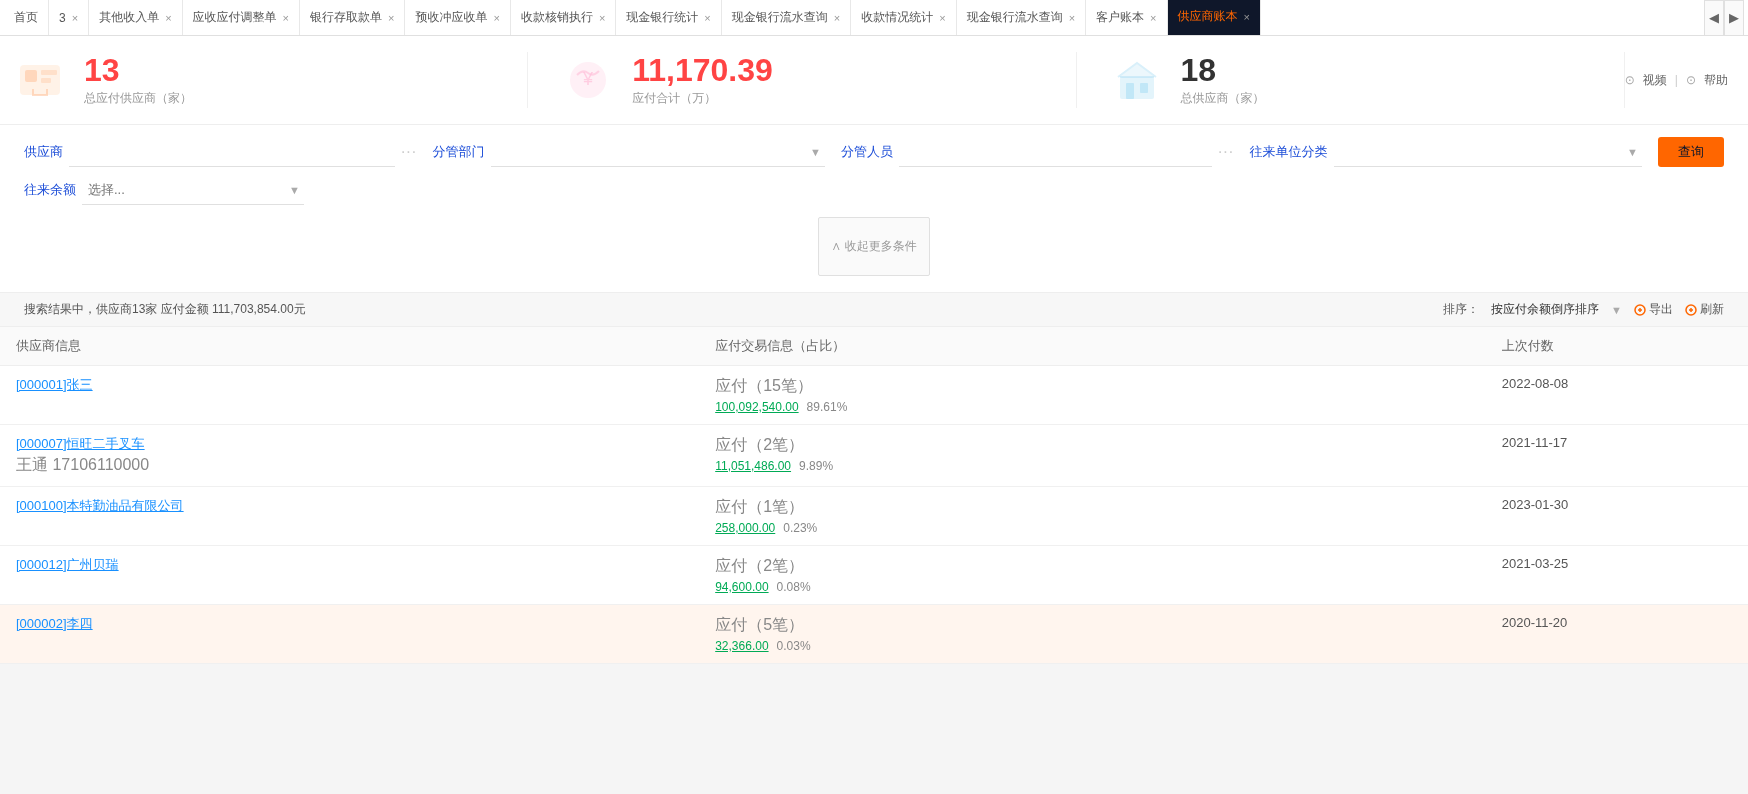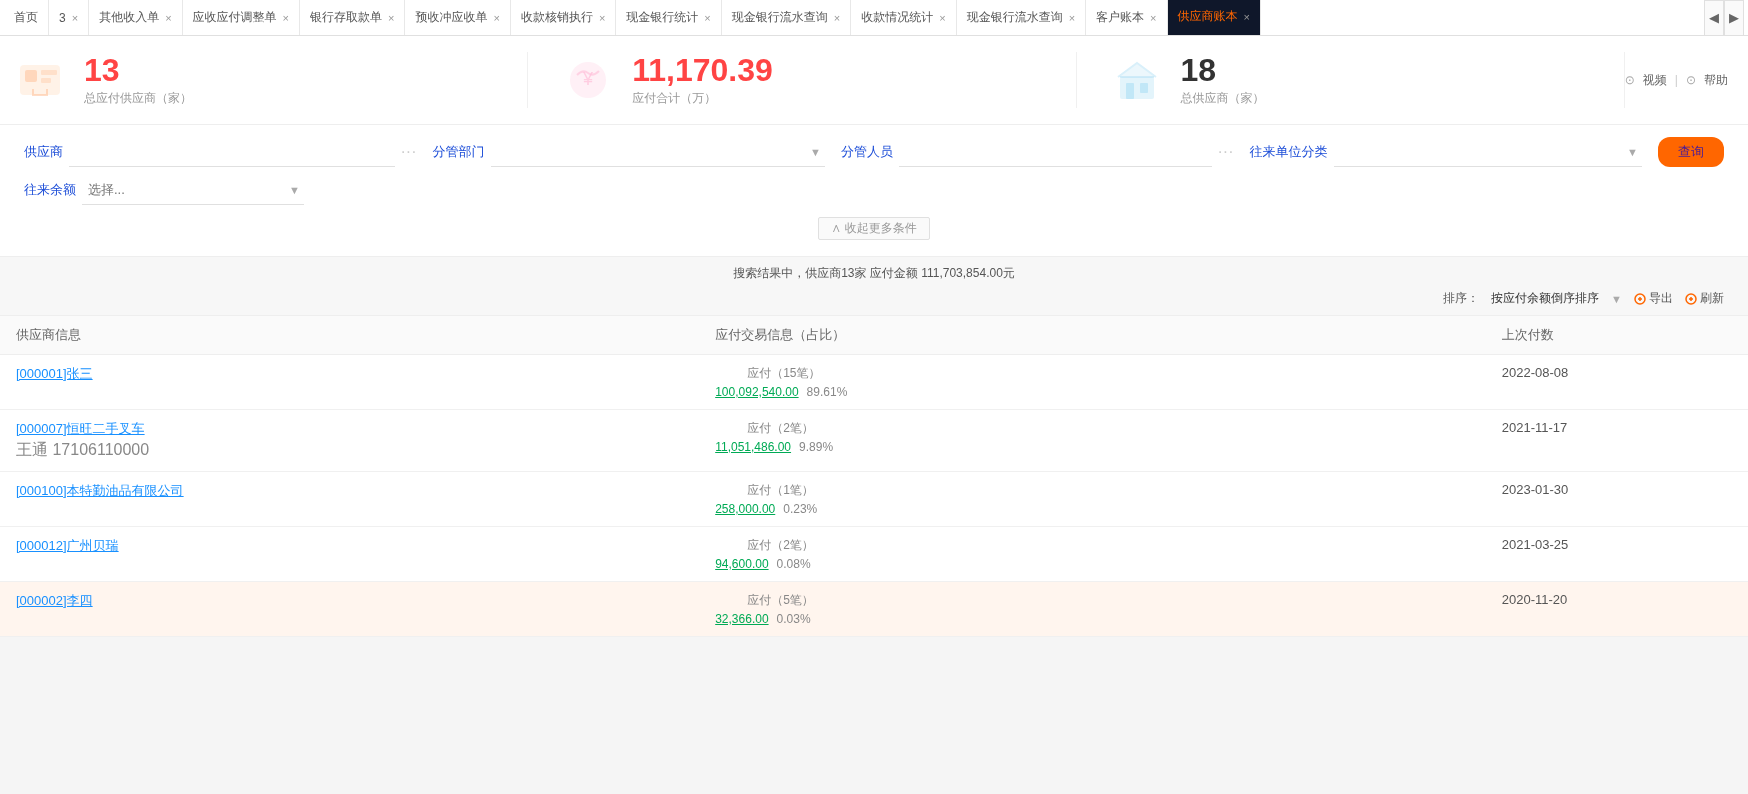--- a/index.html
+++ b/index.html
@@ -113,54 +113,53 @@
       border-bottom: 1px solid #e0e0e0;
       outline: none;
       font-size: 13px;
       color: #333;
       background: transparent;
       padding: 0 6px;
     }
     .filter-dots { color: #ccc; font-size: 16px; cursor: pointer; }
     .btn-query {
       background: #ff6600;
-      color: #4c1d95;
+      color: #0f172a;
       border: none;
       padding: 6px 20px;
-      border-radius: 12px;
+      border-radius: 3px;
       font-size: 13px;
       cursor: pointer;
       white-space: nowrap;
     }
     .collapse-bar {
       display: flex;
       justify-content: center;
       padding: 4px 0 8px 0;
     }
     .collapse-btn {
       font-size: 12px;
       color: #999;
       cursor: pointer;
       border: 1px solid #e0e0e0;
-      padding: 2px 12px;
+      padding: 20px 12px;
       border-radius: 2px;
       background: #fafafa;
     }
 
     
     .result-bar {
       display: flex;
       align-items: center;
       background: #f7f7f7;
       padding: 8px 24px;
       font-size: 12px;
       color: #555;
       border-bottom: 1px solid #eee;
       gap: 8px;
-      flex-direction: column;
     }
     .result-bar .right {
       margin-left: auto;
       display: flex;
       align-items: center;
       gap: 12px;
       font-size: 12px;
       color: #555;
     }
     .result-bar .right .sort-label { color: #555; }
@@ -206,21 +205,21 @@
       font-size: 13px;
       vertical-align: top;
     }
     .supplier-link {
       color: #1890ff;
       text-decoration: underline;
       cursor: pointer;
     }
     .supplier-sub { font-size: 16px; color: #888; margin-top: 2px; }
     .amount-green { color: #00aa55; font-size: 12px; text-decoration: underline; cursor: pointer; }
-    .tx-label { font-size: 12px; color: #888; margin-bottom: 2px; margin-left: 32px; }
+    .tx-label { font-size: 16px; color: #888; margin-bottom: 2px; }
     .pct { color: #888; font-size: 12px; margin-left: 8px; }
     .last-pay { color: #555; font-size: 13px; }
 
     
     .select-wrapper { position: relative; display: flex; align-items: center; flex: 1; }
     .select-wrapper .filter-input { padding-right: 20px; }
     .select-wrapper .arrow { position: absolute; right: 4px; color: #aaa; font-size: 11px; pointer-events: none; }
   </style>
 </head>
 <body>

